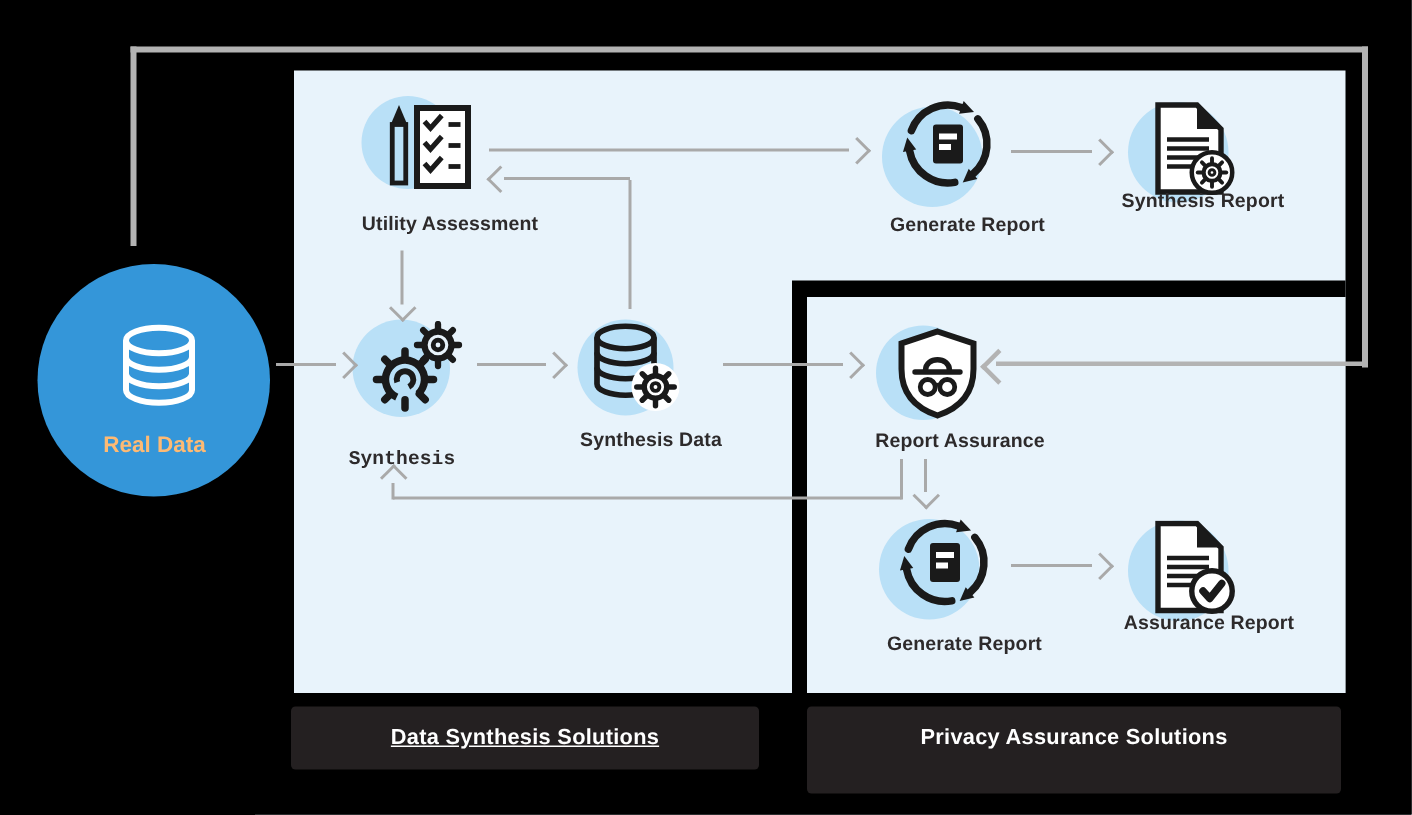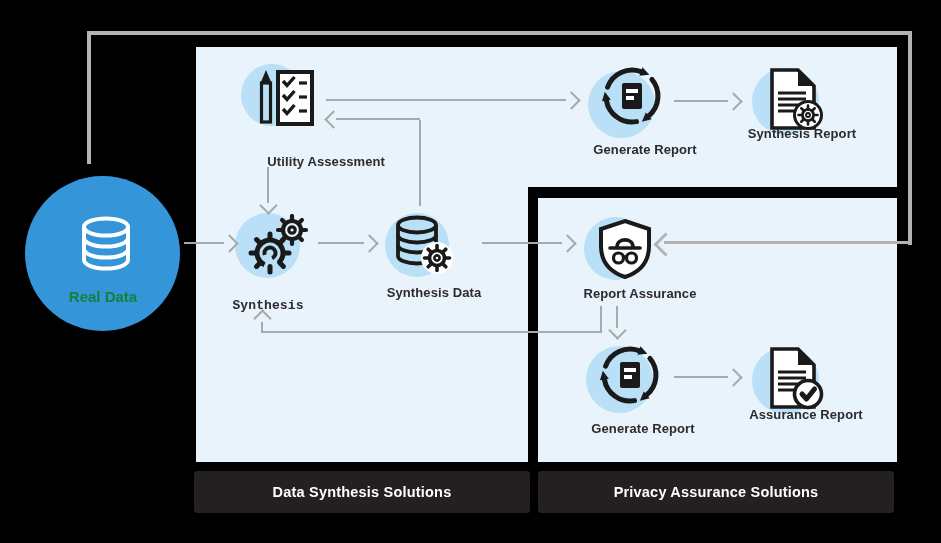--- a/index.html
+++ b/index.html
@@ -21,21 +21,21 @@
   .ch.d{transform:rotate(135deg);}
   .ch.big{width:14px;height:14px;border-width:3px;border-color:#b3b3b3;}
   
   .bubble{position:absolute;border-radius:50%;background:#b9e0f7;z-index:3;}
   .icon{position:absolute;z-index:4;}
   
   .nlabel{position:absolute;width:170px;text-align:center;font-size:13px;font-weight:bold;
           color:#2d2a2b;z-index:5;letter-spacing:.1px;}
   .src-circle{position:absolute;border-radius:50%;background:#3496d9;z-index:4;}
   .src-label{position:absolute;width:140px;text-align:center;font-size:15px;font-weight:bold;
-             color:#15803d;z-index:5;}
+             color:#fdba74;z-index:5;}
   .bar{position:absolute;background:#242021;border-radius:3px;color:#fff;font-size:14.5px;
        font-weight:bold;text-align:center;z-index:4;letter-spacing:.2px;}
   svg{display:block;}
   .ink{stroke:#1a1a1a;fill:none;}
   .wink{stroke:#fff;fill:none;}
 </style>
 </head>
 <body>
 
 <div class="canvas">
@@ -97,21 +97,21 @@
     <polygon points="12,4 17.5,17 6.5,17" fill="#1a1a1a"></polygon>
     <rect class="ink" x="7.5" y="17" width="9" height="39" stroke-width="3.2" fill="#ffffff"></rect>
     <rect x="24" y="6" width="34" height="52" fill="#ffffff" stroke="#1a1a1a" stroke-width="4"></rect>
     <path class="ink" d="M29,15 l4,4.5 l7.5,-8.5" stroke-width="3.4"></path>
     <line x1="45" y1="17" x2="53" y2="17" stroke="#1a1a1a" stroke-width="3.2"></line>
     <path class="ink" d="M29,29 l4,4.5 l7.5,-8.5" stroke-width="3.4"></path>
     <line x1="45" y1="31" x2="53" y2="31" stroke="#1a1a1a" stroke-width="3.2"></line>
     <path class="ink" d="M29,43 l4,4.5 l7.5,-8.5" stroke-width="3.4"></path>
     <line x1="45" y1="45" x2="53" y2="45" stroke="#1a1a1a" stroke-width="3.2"></line>
   </svg>
-  <div class="nlabel" style="left:215px;top:154px;text-align:right;">Utility Assessment</div>
+  <div class="nlabel" style="left:215px;top:141px;">Utility Assessment</div>
 
   <div class="bubble" style="left:235px;top:213px;width:65px;height:65px;"></div>
   <svg class="icon" style="left:246px;top:214px;" width="64" height="62" viewBox="0 0 64 62">
     <g transform="translate(24,39)">
       <circle class="ink" r="13" stroke-width="5" stroke-dasharray="66 16" transform="rotate(115)"></circle>
       <circle class="ink" r="5.5" stroke-width="4" stroke-dasharray="25 10" transform="rotate(160)"></circle>
       <g stroke="#1a1a1a" stroke-width="5" stroke-linecap="round">
         <line x1="0" y1="-13.5" x2="0" y2="-19"></line>
         <line x1="0" y1="-13.5" x2="0" y2="-19" transform="rotate(45)"></line>
         <line x1="0" y1="-13.5" x2="0" y2="-19" transform="rotate(90)"></line>
@@ -236,16 +236,16 @@
     <line x1="14" y1="31" x2="42" y2="31" stroke="#1a1a1a" stroke-width="3"></line>
     <line x1="14" y1="37" x2="38" y2="37" stroke="#1a1a1a" stroke-width="3"></line>
     <line x1="14" y1="43" x2="32" y2="43" stroke="#1a1a1a" stroke-width="3"></line>
     <g transform="translate(44,47)">
       <circle r="13.5" fill="#ffffff" stroke="#1a1a1a" stroke-width="3.6"></circle>
       <path class="ink" d="M-6,0 l4.5,5 l8,-10" stroke-width="5" stroke-linecap="round" stroke-linejoin="round"></path>
     </g>
   </svg>
   <div class="nlabel" style="left:721px;top:407px;">Assurance Report</div>
 
-  <div class="bar" style="left:194px;top:471px;width:336px;height:42px;line-height:42px;">Data Synthesis Solutions</div>
-  <div class="bar" style="left:538px;top:471px;width:356px;height:42px;line-height:42px;">Privacy Assurance Solutions</div>
+  <div class="bar" style="left:194px;top:471px;width:312px;height:42px;line-height:42px;text-decoration:underline;">Data Synthesis Solutions</div>
+  <div class="bar" style="left:538px;top:471px;width:356px;height:58px;line-height:42px;">Privacy Assurance Solutions</div>
 
 </div>
 
 </body></html>

